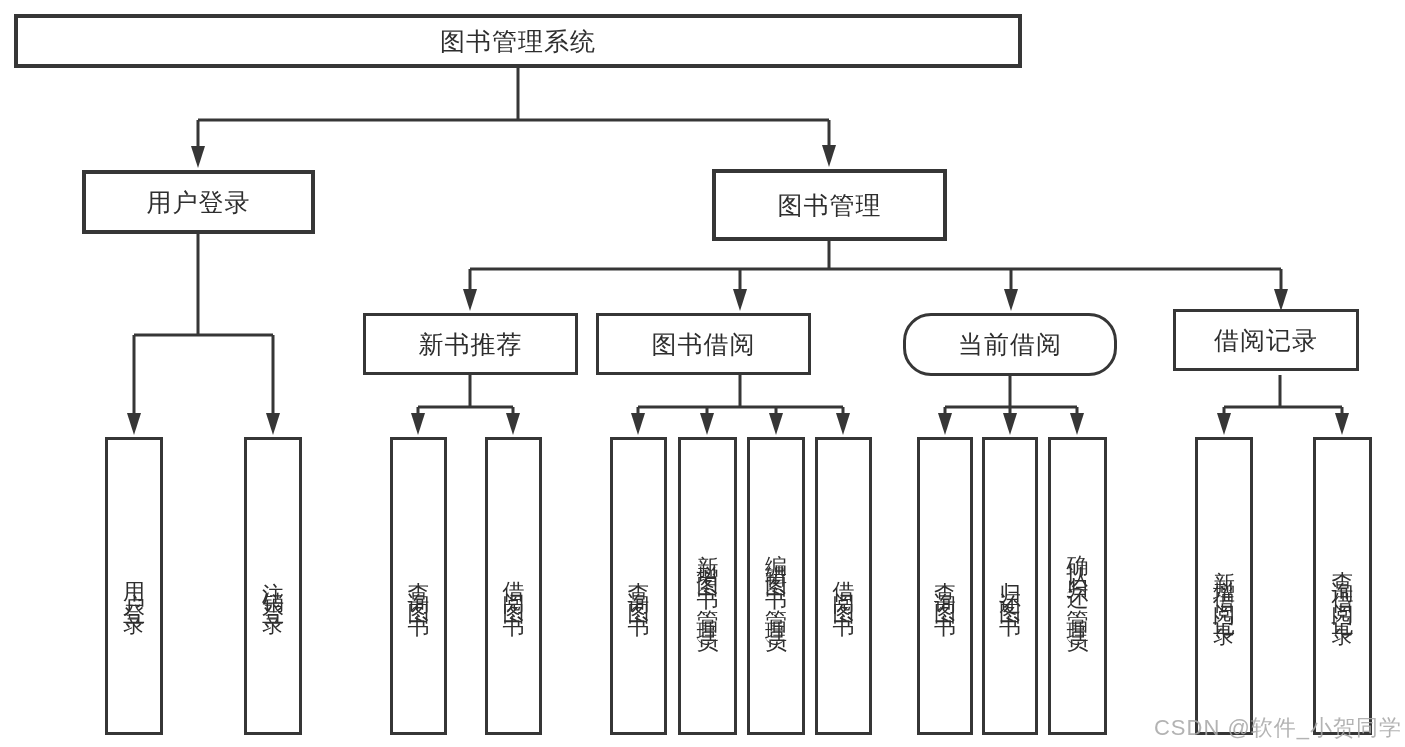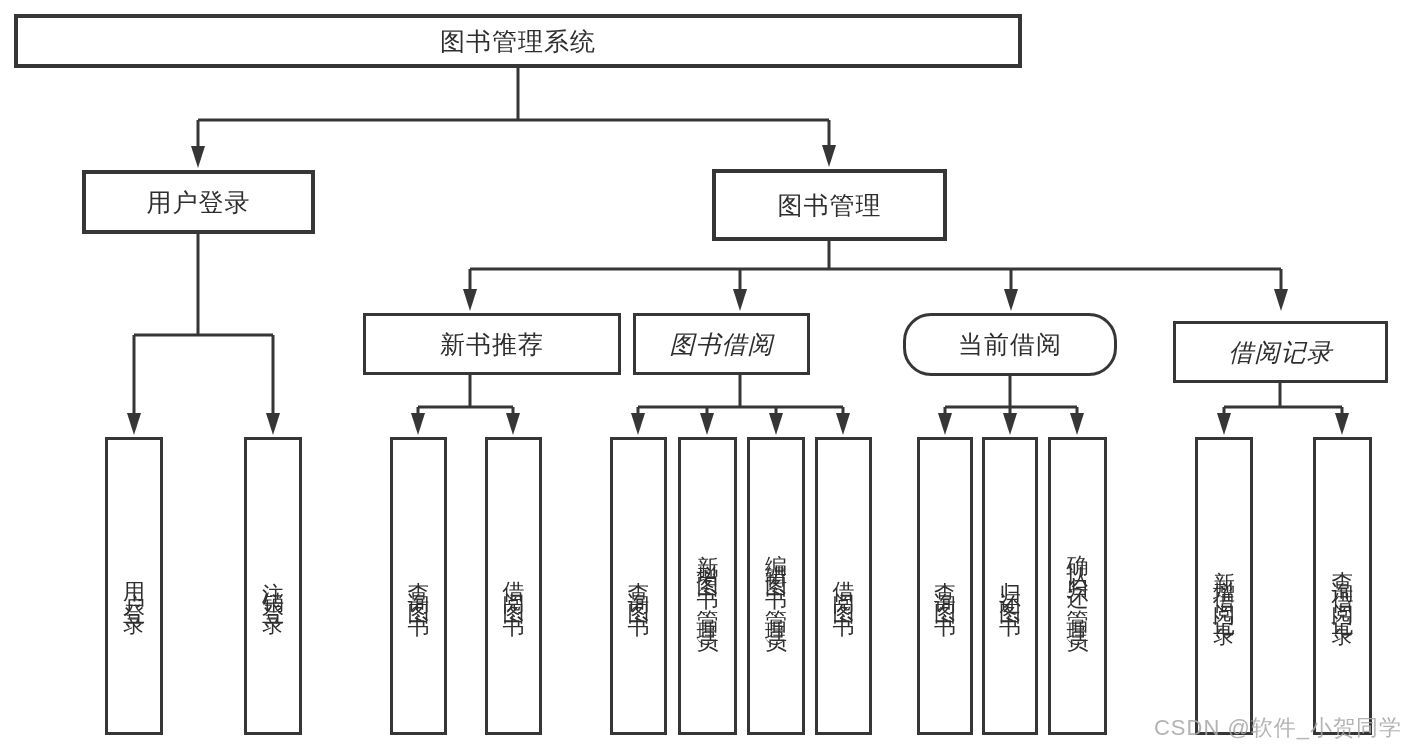--- a/index.html
+++ b/index.html
@@ -94,24 +94,24 @@
       <polygon points="1217,413 1231,413 1224,435"></polygon>
       <polygon points="1335,413 1349,413 1342,435"></polygon>
     </g>
   </svg>
 
   <div class="box node-wide" style="left:14px; top:14px; width:1008px; height:54px;">图书管理系统</div>
 
   <div class="box node-wide" style="left:82px; top:170px; width:233px; height:64px;">用户登录</div>
   <div class="box node-wide" style="left:712px; top:169px; width:235px; height:72px;">图书管理</div>
 
-  <div class="box" style="left:363px; top:313px; width:258px; height:62px;">新书推荐</div>
-  <div class="box" style="left:633px; top:313px; width:177px; height:62px;font-style:italic;">图书借阅</div>
+  <div class="box" style="left:363px; top:313px; width:215px; height:62px;">新书推荐</div>
+  <div class="box" style="left:596px; top:313px; width:215px; height:62px;">图书借阅</div>
   <div class="box" style="left:903px; top:313px; width:214px; height:63px;border-radius:28px;">当前借阅</div>
-  <div class="box" style="left:1173px; top:321px; width:215px; height:62px;font-style:italic;">借阅记录</div>
+  <div class="box" style="left:1173px; top:309px; width:186px; height:62px;">借阅记录</div>
 
   <div class="box leaf" style="left:105px; width:58px;">用户登录</div>
   <div class="box leaf" style="left:244px; width:58px;">注销登录</div>
 
   <div class="box leaf" style="left:390px; width:57px;">查询图书</div>
   <div class="box leaf" style="left:485px; width:57px;">借阅图书</div>
 
   <div class="box leaf" style="left:610px; width:57px;">查询图书</div>
   <div class="box leaf" style="left:678px; width:59px;">新增图书（管理员）</div>
   <div class="box leaf" style="left:747px; width:58px;">编辑图书（管理员）</div>

